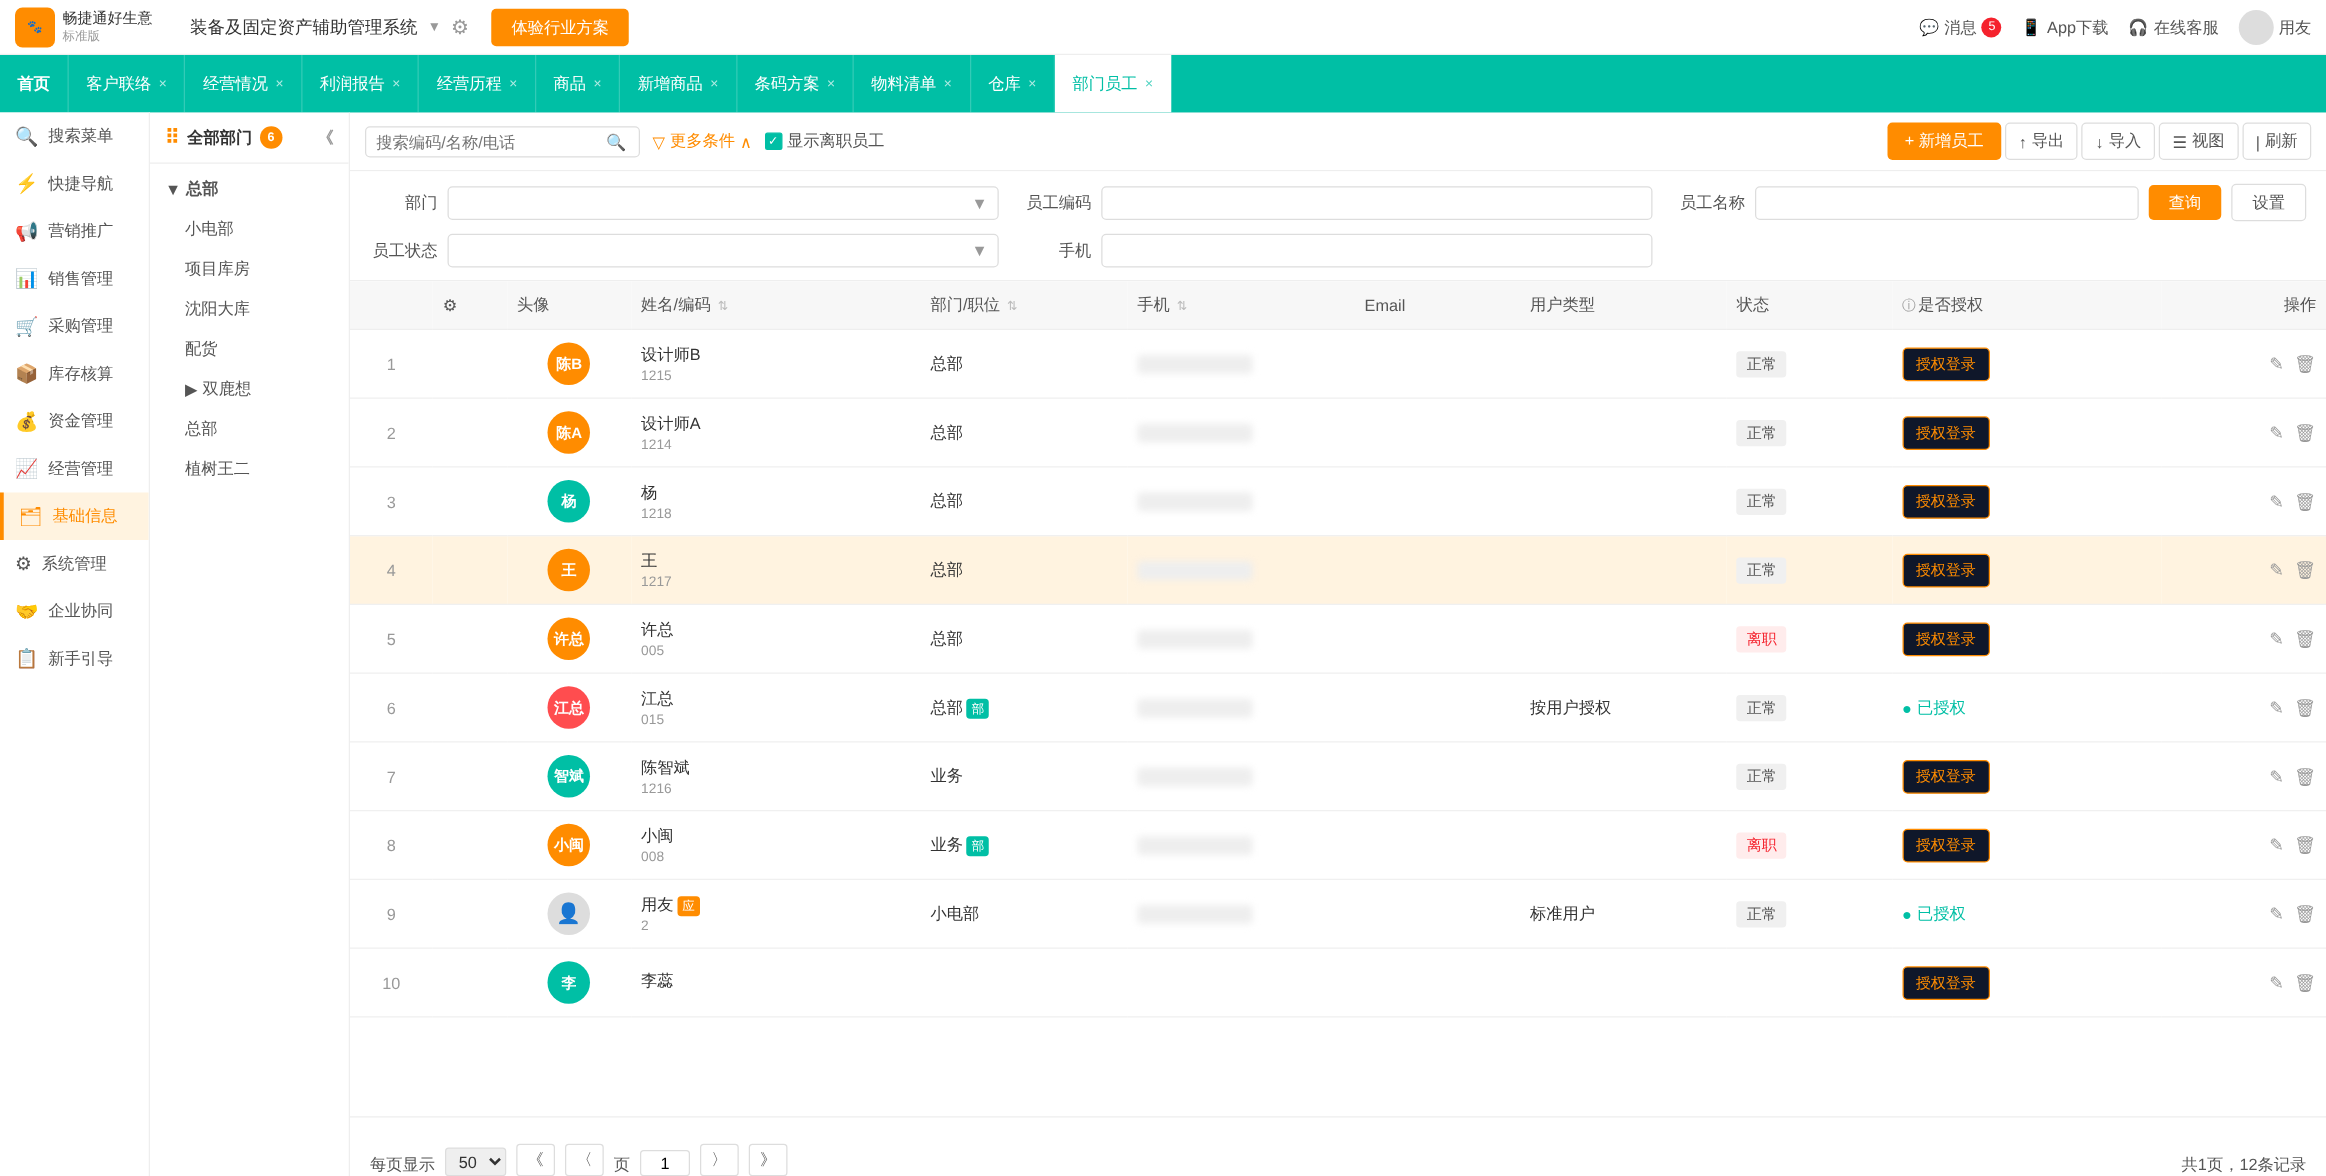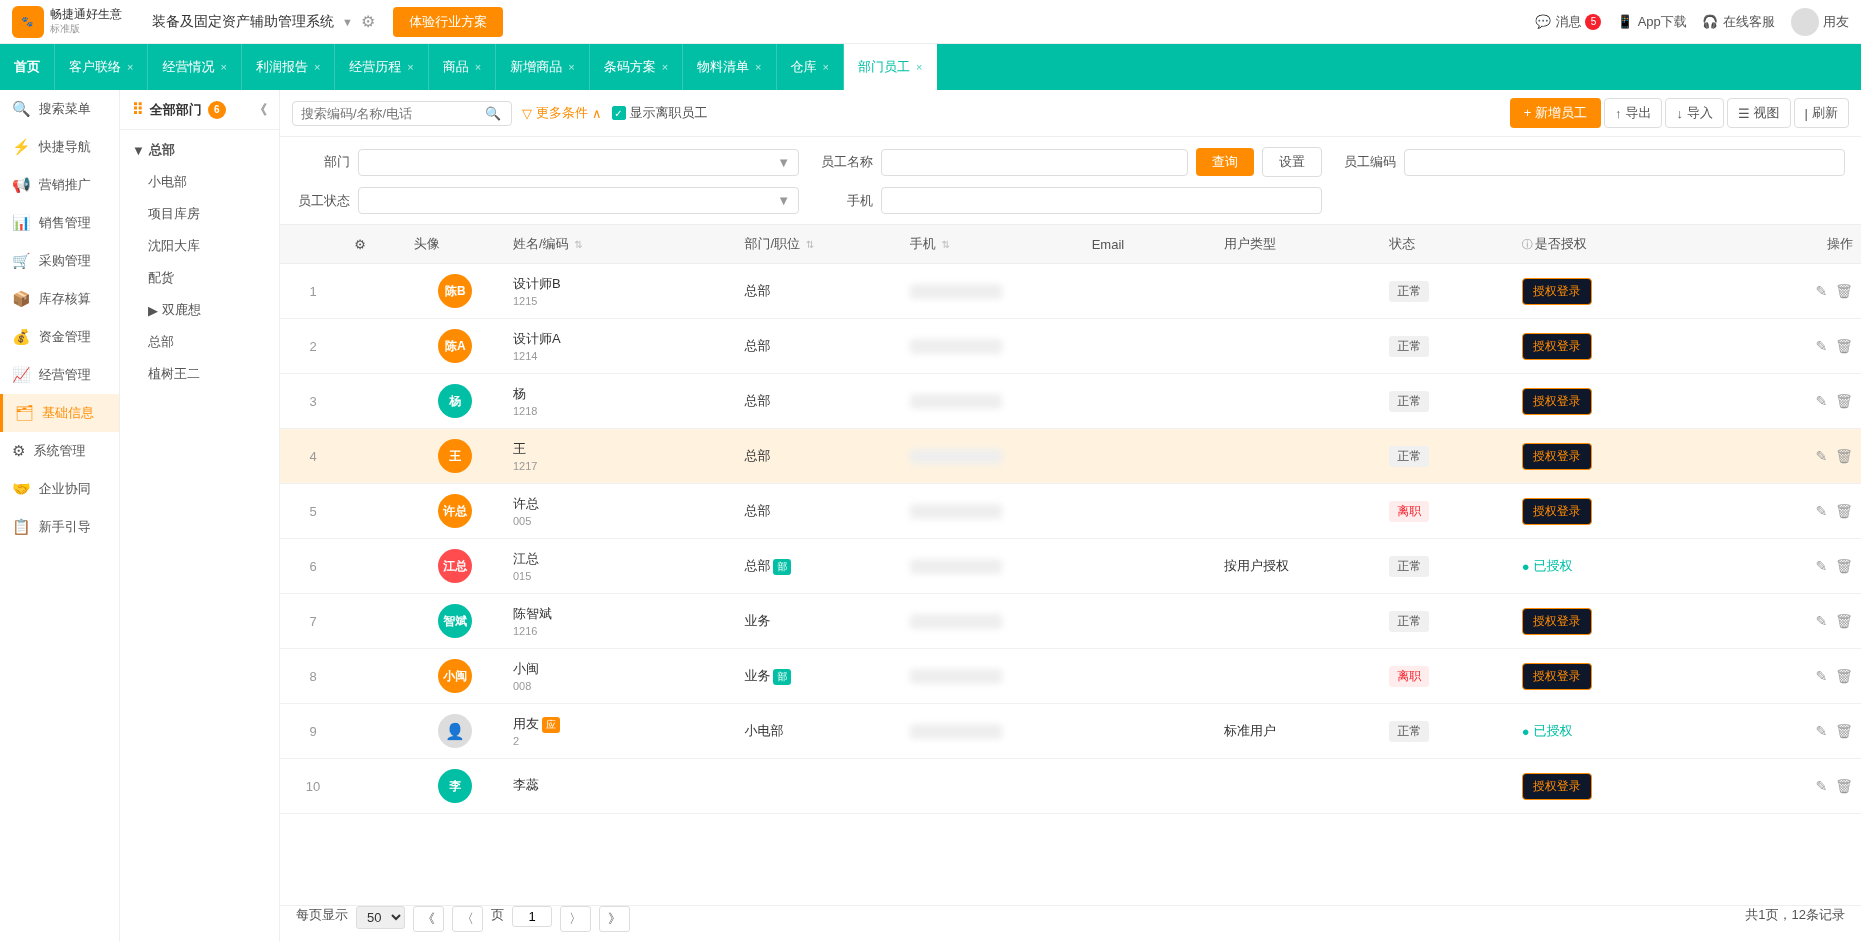--- a/index.html
+++ b/index.html
@@ -414,25 +414,25 @@
       font-size: 10px;
       padding: 1px 4px;
       border-radius: 3px;
       margin-left: 3px;
       vertical-align: middle;
     }
     .blurred { filter: blur(3px); color: transparent; background: #eee; border-radius: 3px; display: inline-block; min-width: 80px; }
 
     
     .pagination {
-      height: 36px;
+      height: 48px;
       background: #fff;
       border-top: 1px solid #eee;
       display: flex;
-      align-items: flex-start;
+      align-items: flex-end;
       padding: 0 16px;
       gap: 8px;
       font-size: 13px;
       color: #555;
     }
     .per-page-label { color: #555; }
     .per-page-select {
       border: 1px solid #ddd;
       border-radius: 3px;
       padding: 2px 6px;
@@ -676,30 +676,30 @@
 
       <div class="filter-panel">
         <div class="filter-row">
           <span class="filter-label">部门</span>
           <div class="filter-select">
             <span></span>
             <span>▼</span>
           </div>
         </div>
         <div class="filter-row">
+          <span class="filter-label">员工编码</span>
+          <input class="filter-input" type="text" style="">
+        </div>
+        <div class="filter-row">
           <span class="filter-label">员工名称</span>
           <input class="filter-input" type="text" style="">
           <div class="filter-actions">
             <button class="btn-query">查询</button>
             <button class="btn-set">设置</button>
           </div>
-        </div>
-        <div class="filter-row">
-          <span class="filter-label">员工编码</span>
-          <input class="filter-input" type="text" style="">
         </div>
         <div class="filter-row">
           <span class="filter-label">员工状态</span>
           <div class="filter-select">
             <span></span>
             <span>▼</span>
           </div>
         </div>
         <div class="filter-row">
           <span class="filter-label">手机</span>

